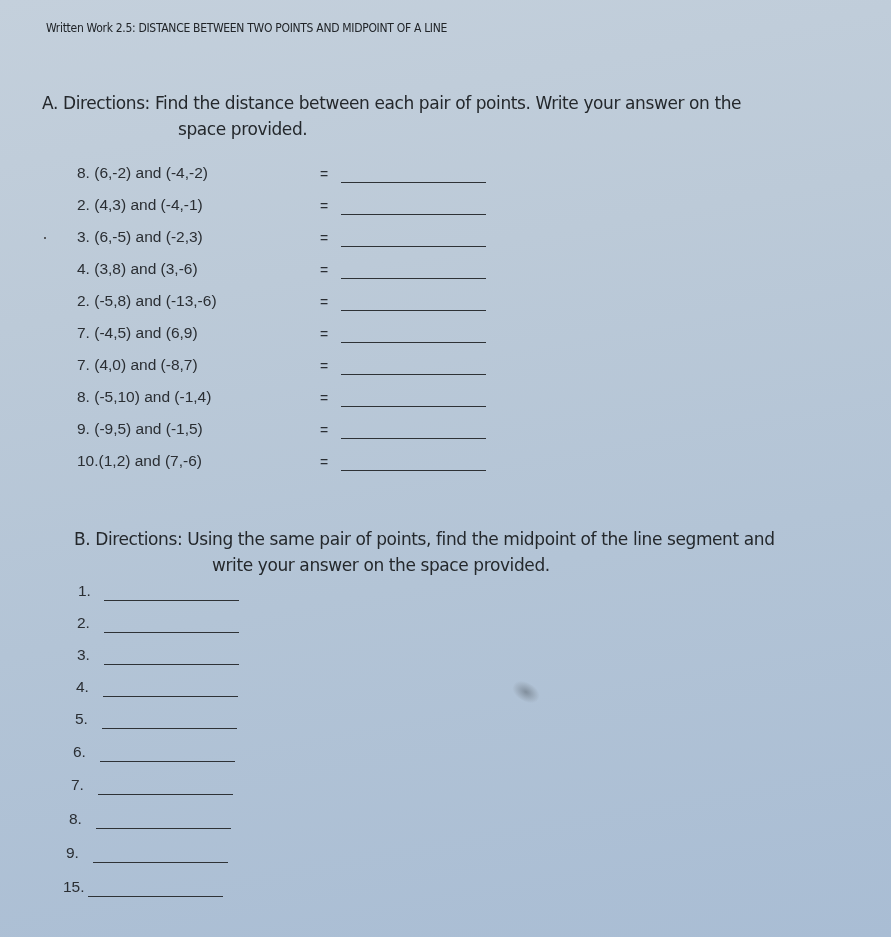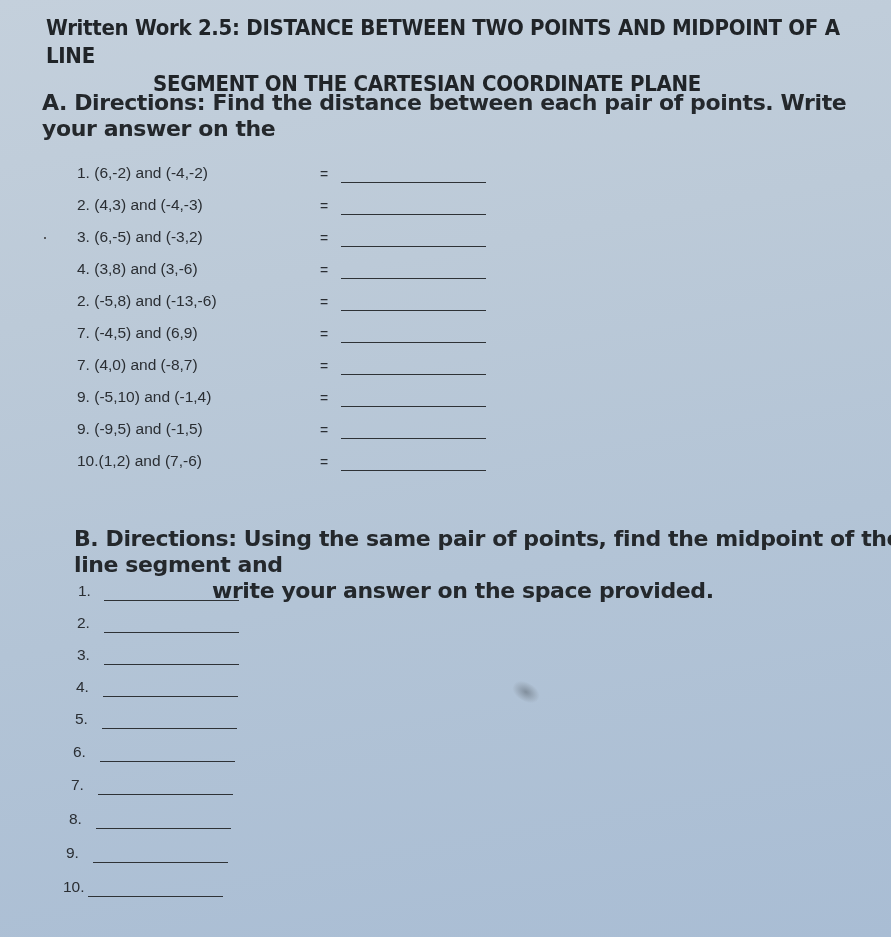--- a/index.html
+++ b/index.html
@@ -5,27 +5,27 @@
     html, body { margin: 0; padding: 0; }
     body {
       width: 891px; height: 937px; overflow: hidden; position: relative;
       background: linear-gradient(170deg, #c4d0dc 0%, #bccad8 30%, #b3c4d6 60%, #a9bdd4 100%);
       color: #1f2328;
       font-family: "DejaVu Sans", sans-serif;
     }
     .title {
       position: absolute; left: 46px; top: 14px; width: 800px;
       font-family: "DejaVu Sans Condensed", "DejaVu Sans", sans-serif;
-      font-weight: bold; font-size: 22px; line-height: 28px; letter-spacing: -0.3px;
+      font-weight: normal; font-size: 12px; line-height: 28px; letter-spacing: -0.3px;
       color: #202428;
     }
     .title .l1 { display: block; }
     .title .l2 { display: block; padding-left: 107px; }
     .dir {
-      position: absolute; font-weight: bold; font-size: 22px; line-height: 26px;
+      position: absolute; font-weight: normal; font-size: 17px; line-height: 26px;
       letter-spacing: -0.4px; color: #24282c;
     }
     .dirA { left: 42px; top: 90px; width: 820px; }
     .dirB { left: 40px; top: 526px; width: 830px; margin-left: 34px; }
     .dir .l2 { display: block; }
     .dirA .l2 { padding-left: 136px; }
     .dirB .l2 { padding-left: 138px; }
     .qlist { position: absolute; left: 77px; top: 160px; }
     .q {
       position: relative; height: 32px; font-size: 15.5px; color: #2a2e33;
@@ -46,42 +46,42 @@
       background: radial-gradient(ellipse, rgba(90,100,110,0.55) 0%, rgba(120,130,140,0.25) 50%, rgba(150,160,170,0) 75%);
       transform: rotate(30deg);
     }
     .dot { position: absolute; left: 44px; top: 237px; width: 2px; height: 2px; background: #333; border-radius: 50%; }
   </style>
 </head>
 <body>
 
 <div class="title">
   <span class="l1">Written Work 2.5: DISTANCE BETWEEN TWO POINTS AND MIDPOINT OF A LINE</span>
-  <span class="l2">SEGMENT ON THE CARTESIAN COORDINATE PLANE</span>
 </div>
 
 <div class="dir dirA">
   <span class="l1">A. Directions: Find the distance between each pair of points. Write your answer on the</span>
+  <span class="l2">space provided.</span>
 </div>
 
 <div class="dot"></div>
 
 <div class="qlist">
   <div class="q">
-      <span class="txt">1. (6,-2) and (-4,-2)</span>
+      <span class="txt">8. (6,-2) and (-4,-2)</span>
       <span class="eq">=</span>
       <span class="blank"></span>
     </div>
   <div class="q">
-      <span class="txt">2. (4,3) and (-4,-3)</span>
+      <span class="txt">2. (4,3) and (-4,-1)</span>
       <span class="eq">=</span>
       <span class="blank"></span>
     </div>
   <div class="q">
-      <span class="txt">3. (6,-5) and (-3,2)</span>
+      <span class="txt">3. (6,-5) and (-2,3)</span>
       <span class="eq">=</span>
       <span class="blank"></span>
     </div>
   <div class="q">
       <span class="txt">4. (3,8) and (3,-6)</span>
       <span class="eq">=</span>
       <span class="blank"></span>
     </div>
   <div class="q">
       <span class="txt">2. (-5,8) and (-13,-6)</span>
@@ -92,21 +92,21 @@
       <span class="txt">7. (-4,5) and (6,9)</span>
       <span class="eq">=</span>
       <span class="blank"></span>
     </div>
   <div class="q">
       <span class="txt">7. (4,0) and (-8,7)</span>
       <span class="eq">=</span>
       <span class="blank"></span>
     </div>
   <div class="q">
-      <span class="txt">9. (-5,10) and (-1,4)</span>
+      <span class="txt">8. (-5,10) and (-1,4)</span>
       <span class="eq">=</span>
       <span class="blank"></span>
     </div>
   <div class="q">
       <span class="txt">9. (-9,5) and (-1,5)</span>
       <span class="eq">=</span>
       <span class="blank"></span>
     </div>
   <div class="q">
       <span class="txt">10.(1,2) and (7,-6)</span>
@@ -151,18 +151,18 @@
     </div>
   <div class="m" style="left:69px; top:228px;">
       <span class="num">8.</span>
       <span class="blank" style="left:27px;"></span>
     </div>
   <div class="m" style="left:66px; top:262px;">
       <span class="num">9.</span>
       <span class="blank" style="left:27px;"></span>
     </div>
   <div class="m" style="left:63px; top:296px;">
-      <span class="num">10.</span>
+      <span class="num">15.</span>
       <span class="blank" style="left:25px;"></span>
     </div>
 </div>
 
 <div class="smudge"></div>
 
 </body></html>

